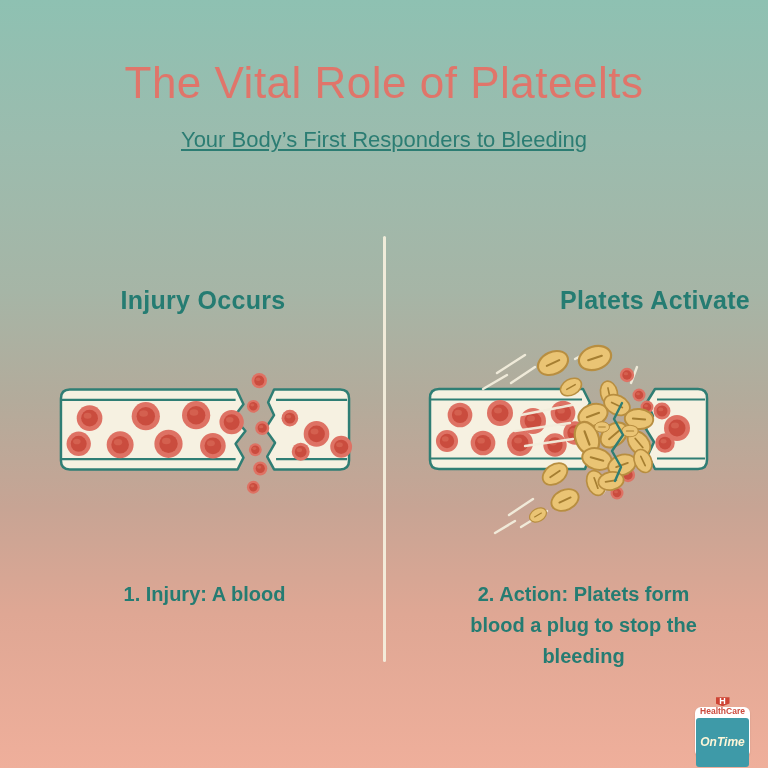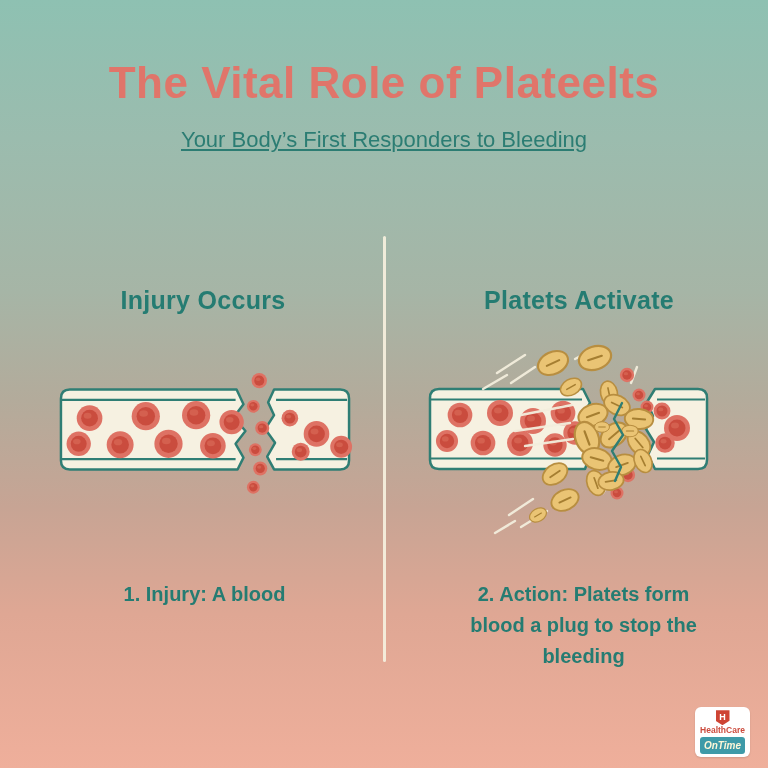--- a/index.html
+++ b/index.html
@@ -13,41 +13,41 @@
       #9bbcae 18%,
       #a6b5a6 38%,
       #b3ab9b 52%,
       #c7a494 66%,
       #dfa794 80%,
       #efaf9b 100%);
   }
   .title{
     position:absolute;left:0;top:58px;width:768px;
     text-align:center;
-    font-size:44px;font-weight:700;letter-spacing:.5px;
+    font-size:44px;font-weight:400;letter-spacing:.5px;
     color:#e0756a;margin:0;
   }
   .subtitle{
     position:absolute;left:0;top:127px;width:768px;
     text-align:center;
     font-size:22px;font-weight:500;
     color:#2c7d73;margin:0;text-decoration:underline;
   }
   .divider{
     position:absolute;left:383px;top:236px;
     width:3px;height:426px;
     background:#f4eedc;opacity:.95;border-radius:2px;
   }
   .panel-heading{
     position:absolute;margin:8px;
     font-size:25px;font-weight:700;color:#257c72;
     text-align:center;letter-spacing:.3px;
   }
   .heading-left{left:20px;top:278px;width:350px;}
-  .heading-right{left:400px;top:278px;width:342px;}
+  .heading-right{left:400px;top:278px;width:342px;text-align:right;}
   .illus{position:absolute;}
   .illus-left{left:57px;top:355px;}
   .illus-right{left:425px;top:343px;}
   .caption{
     position:absolute;margin:12px;
     font-size:20px;font-weight:700;color:#257c72;
     text-align:center;line-height:31px;
   }
   .caption-left{left:60px;top:567px;width:265px;}
   .caption-right{left:424px;top:567px;width:295px;}
@@ -63,23 +63,23 @@
     width:14px;height:15px;background:#ce4434;
     clip-path:polygon(0 0,100% 0,100% 70%,50% 100%,0 70%);
     color:#ffffff;font-size:9px;font-weight:700;
     display:flex;align-items:center;justify-content:center;
     line-height:1;
   }
   .logo-name{
     font-size:8.5px;font-weight:700;color:#cc4b3d;line-height:1.1;
   }
   .logo-sub{
-    font-size:10px;font-weight:700;font-style:italic;
+    font-size:12px;font-weight:700;font-style:italic;
     color:#fdf6d8;background:#3e9aa8;
-    border-radius:3px;padding:3px 4px;line-height:1.1;
+    border-radius:3px;padding:18px 4px;line-height:1.1;
   }
 </style>
 </head>
 <body>
 
 <div class="canvas">
 
   <h1 class="title">The Vital Role of Plateelts</h1>
   <h2 class="subtitle">Your Body’s First Responders to Bleeding</h2>
 

